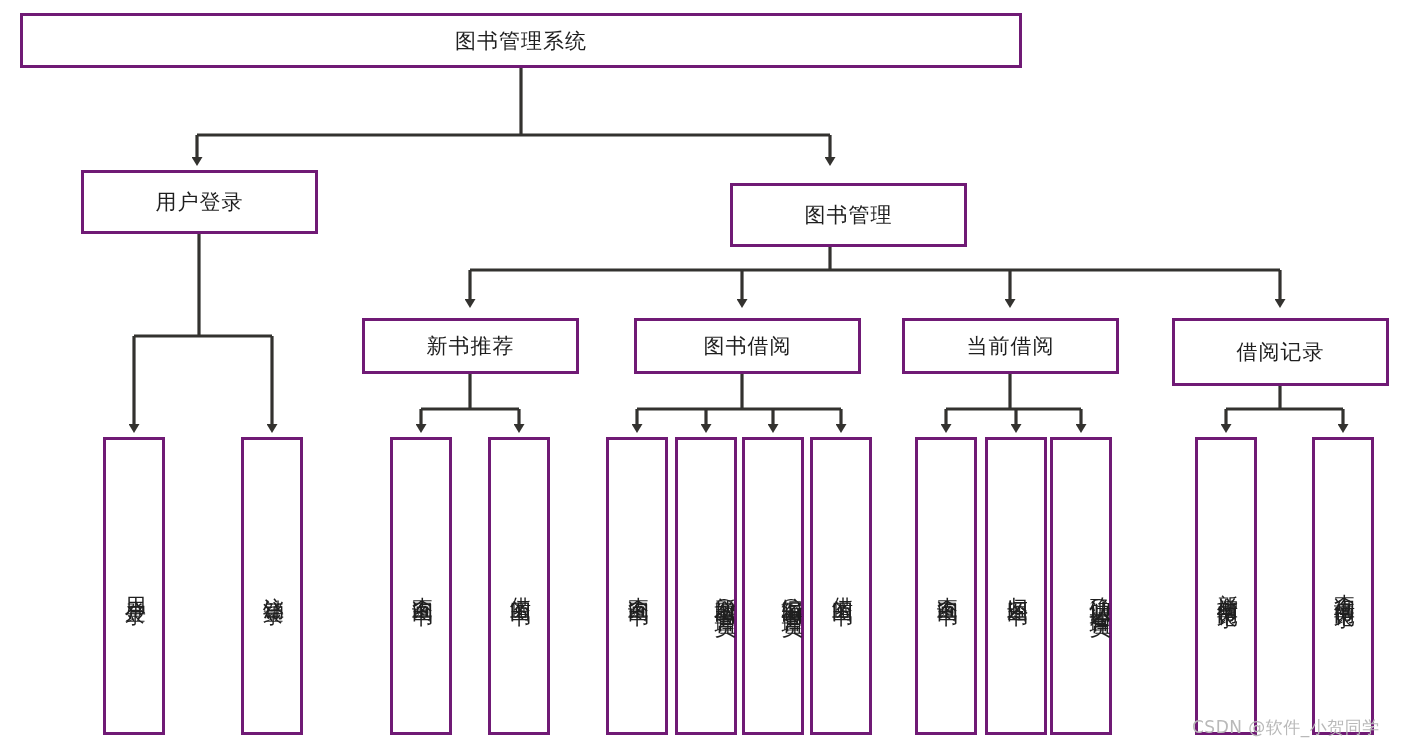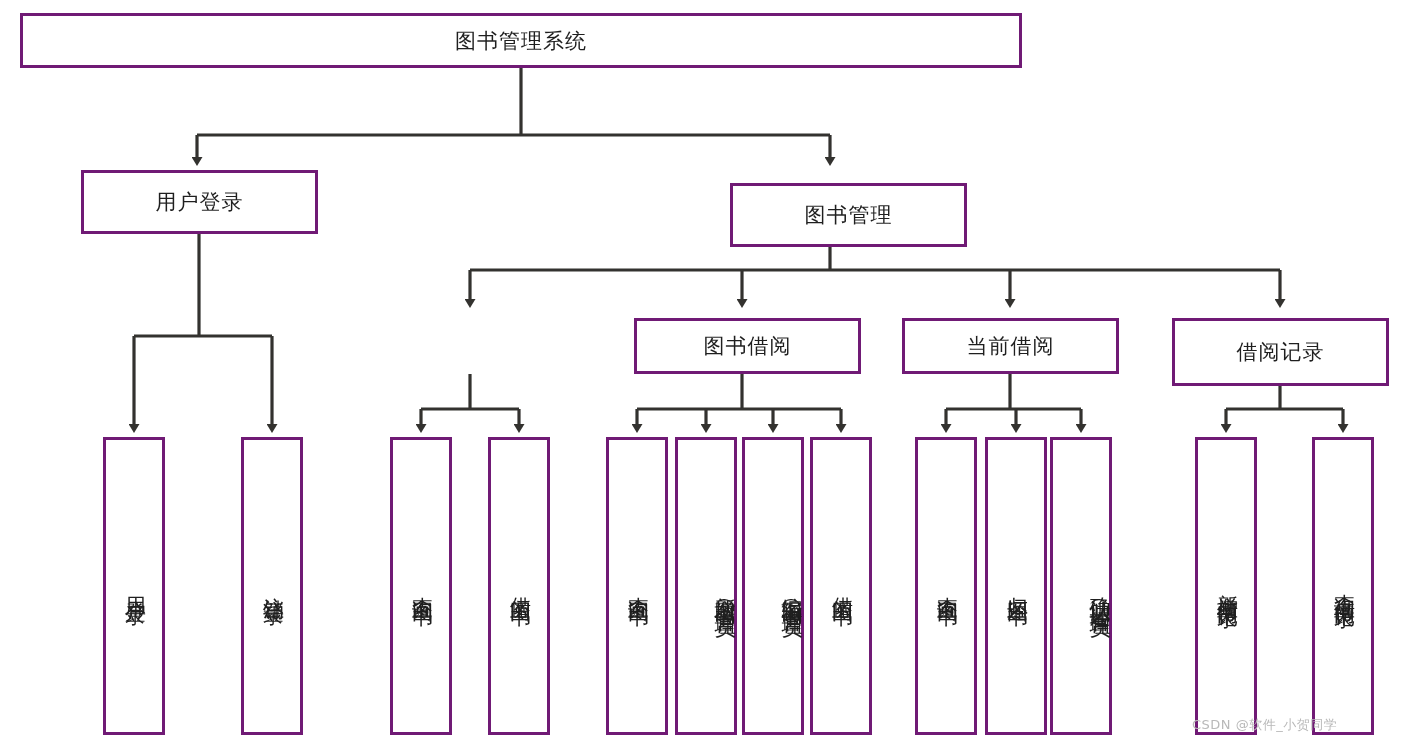--- a/index.html
+++ b/index.html
@@ -50,21 +50,21 @@
   #edges {
     position: absolute;
     left: 0;
     top: 0;
     width: 1405px;
     height: 747px;
     pointer-events: none;
   }
   .watermark {
     position: absolute;
-    font-size: 13px;
+    font-size: 17px;
     color: #b9b9b9;
     white-space: nowrap;
     letter-spacing: 0.5px;
   }
 </style>
 </head>
 <body>
 
 <div id="canvas">
 
@@ -117,20 +117,21 @@
       <path d="M1343,409 L1343,425" marker-end="url(#arrow)"></path>
     </g>
   </svg>
 
   <div class="node horiz" style="left:20px; top:13px; width:1002px; height:55px;">图书管理系统</div>
 
   <div class="node horiz" style="left:81px; top:170px; width:237px; height:64px;">用户登录</div>
 
   <div class="node horiz" style="left:712px; top:183px; width:237px; height:64px;margin-left:18px;">图书管理</div>
 
+  <div class="node horiz" style="left:362px; top:318px; width:217px; height:56px;">新书推荐</div>
 
   <div class="node horiz" style="left:634px; top:318px; width:227px; height:56px;">图书借阅</div>
 
   <div class="node horiz" style="left:902px; top:318px; width:217px; height:56px;text-align:center;">当前借阅</div>
 
   <div class="node horiz" style="left:1172px; top:318px; width:217px; height:68px;">借阅记录</div>
 
   <div class="node vert midalign" style="left:103px; top:437px; width:62px; height:298px;">用户登录</div>
 
   <div class="node vert midalign" style="left:241px; top:437px; width:62px; height:298px;">注销登录</div>

